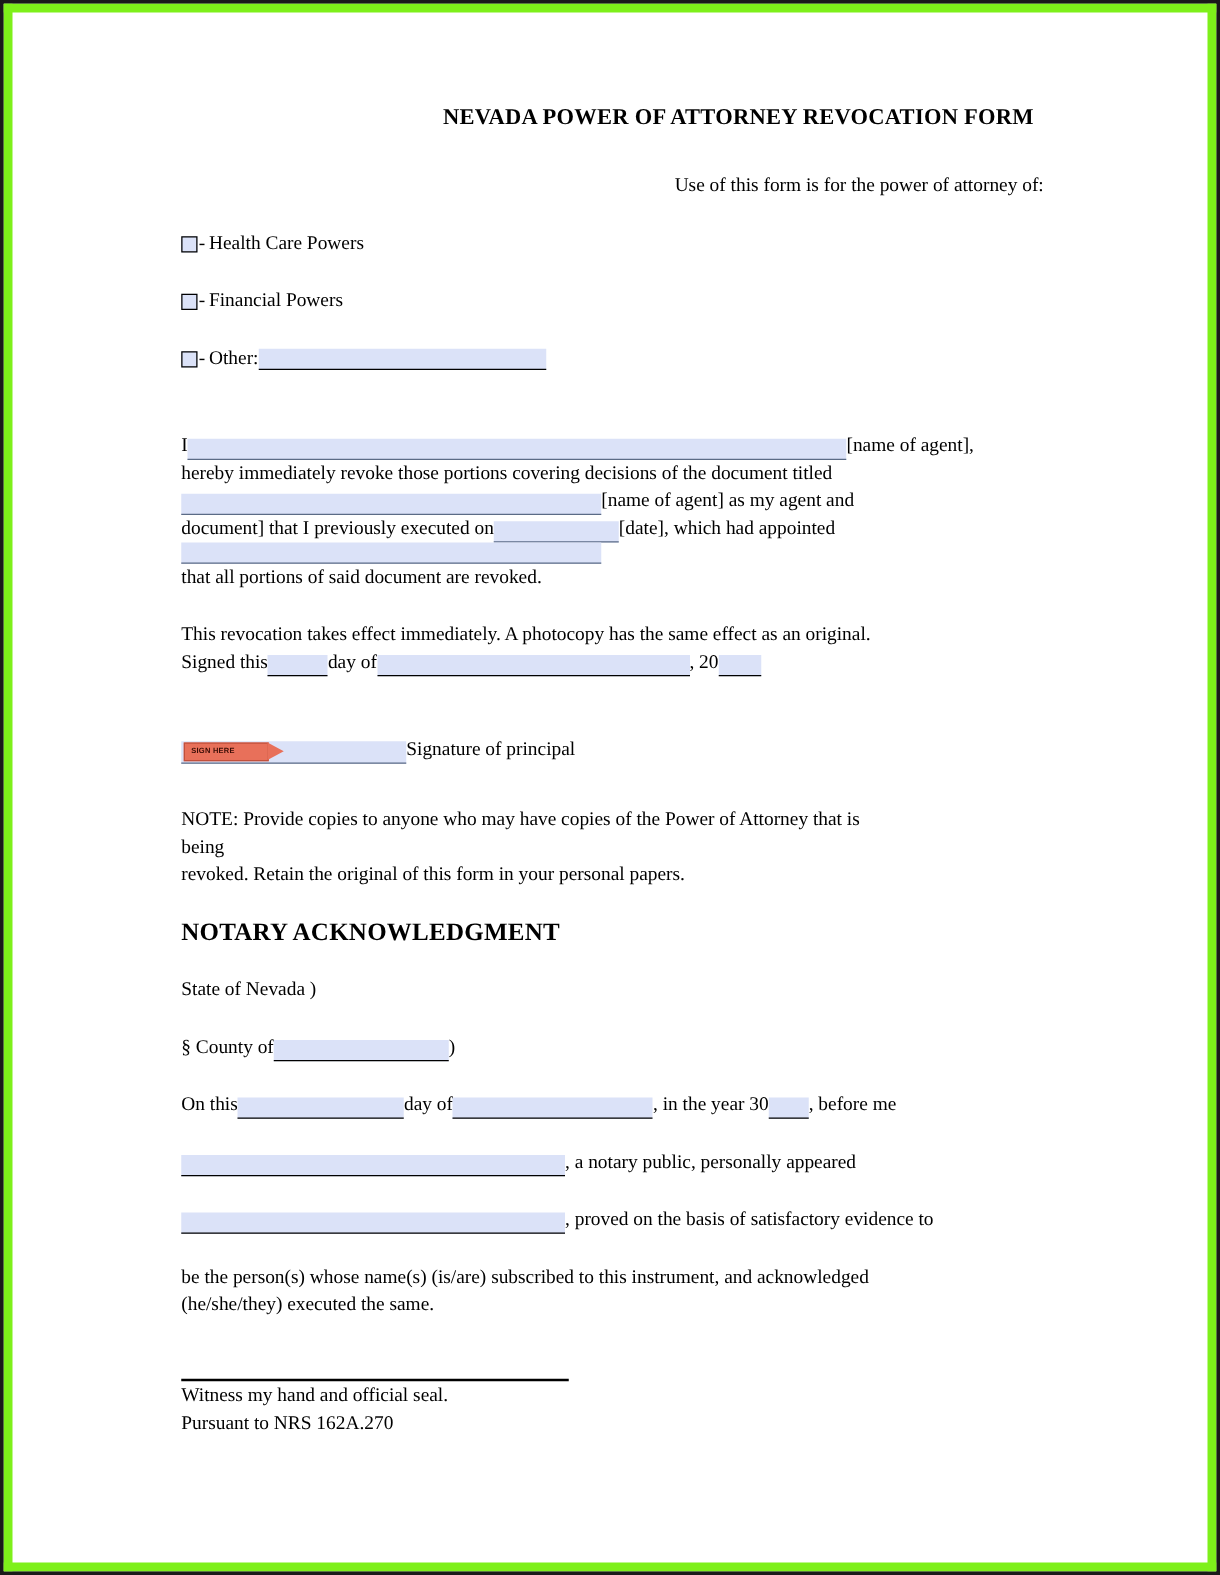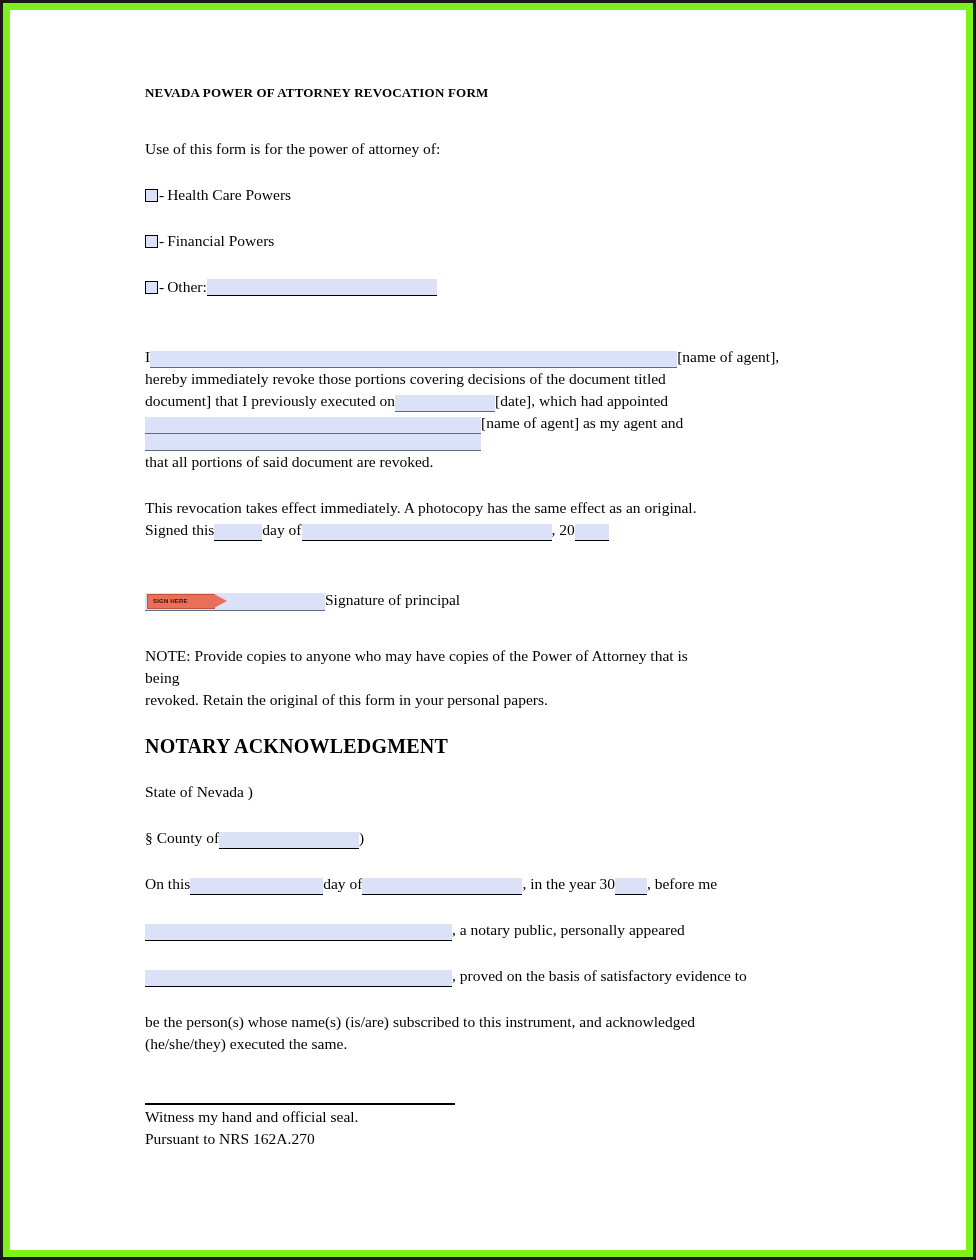--- a/index.html
+++ b/index.html
@@ -43,31 +43,32 @@
     position: absolute;
     left: 145px;
     top: 60px;
     width: 690px;
     color: #000;
     font-size: 15.5px;
     line-height: 22px;
   }
 
   #doc-title {
-    text-align: left;
+    text-align: right;
     font-weight: bold;
-    font-size: 13px;
+    font-size: 18px;
     letter-spacing: 0.2px;
     margin: 22px 0 0 0;
     padding-right: 8px;
   }
 
   .para {
     margin: 0;
     padding: 0;
+    text-align: right;
   }
   .gap-lg { height: 34px; }
   .gap-md { height: 24px; }
   .gap-sm { height: 14px; }
 
   
   .check-row {
     display: flex;
     align-items: center;
     height: 22px;
@@ -233,28 +234,28 @@
       <div class="line-flex">
         <span>I</span>
         <span class="field w-agent"></span>
         <span>[name of agent],</span>
       </div>
 
       <div>hereby immediately revoke those portions covering decisions of the document titled</div>
 
 
       <div class="line-flex">
+        <span class="field w-agent2"></span>
+        <span>[name of agent] as my agent and</span>
+      </div>
+
+      <div class="line-flex">
         <span>document] that I previously executed on</span>
         <span class="field w-date"></span>
         <span>[date], which had appointed</span>
-      </div>
-
-      <div class="line-flex">
-        <span class="field w-agent2"></span>
-        <span>[name of agent] as my agent and</span>
       </div>
 
       <div class="line-flex">
         <span class="field w-alt"></span>
       </div>
 
       <div>that all portions of said document are revoked.</div>
     </div>
 
     <div class="gap-md"></div>

